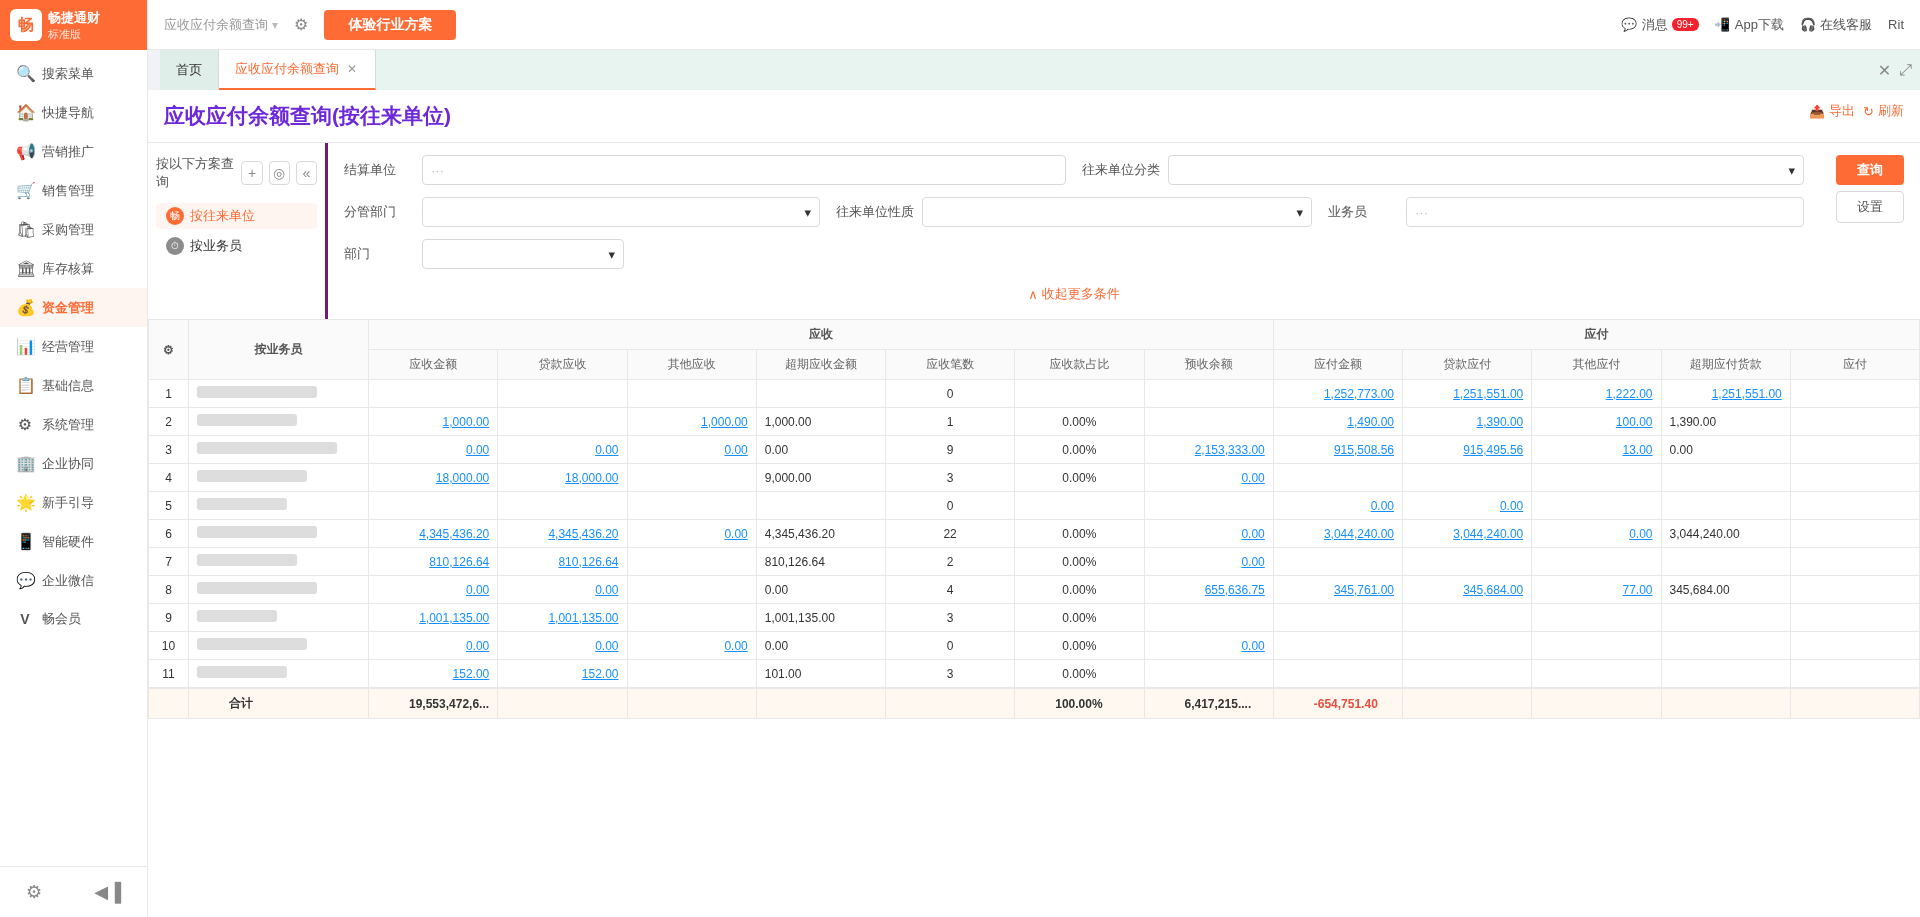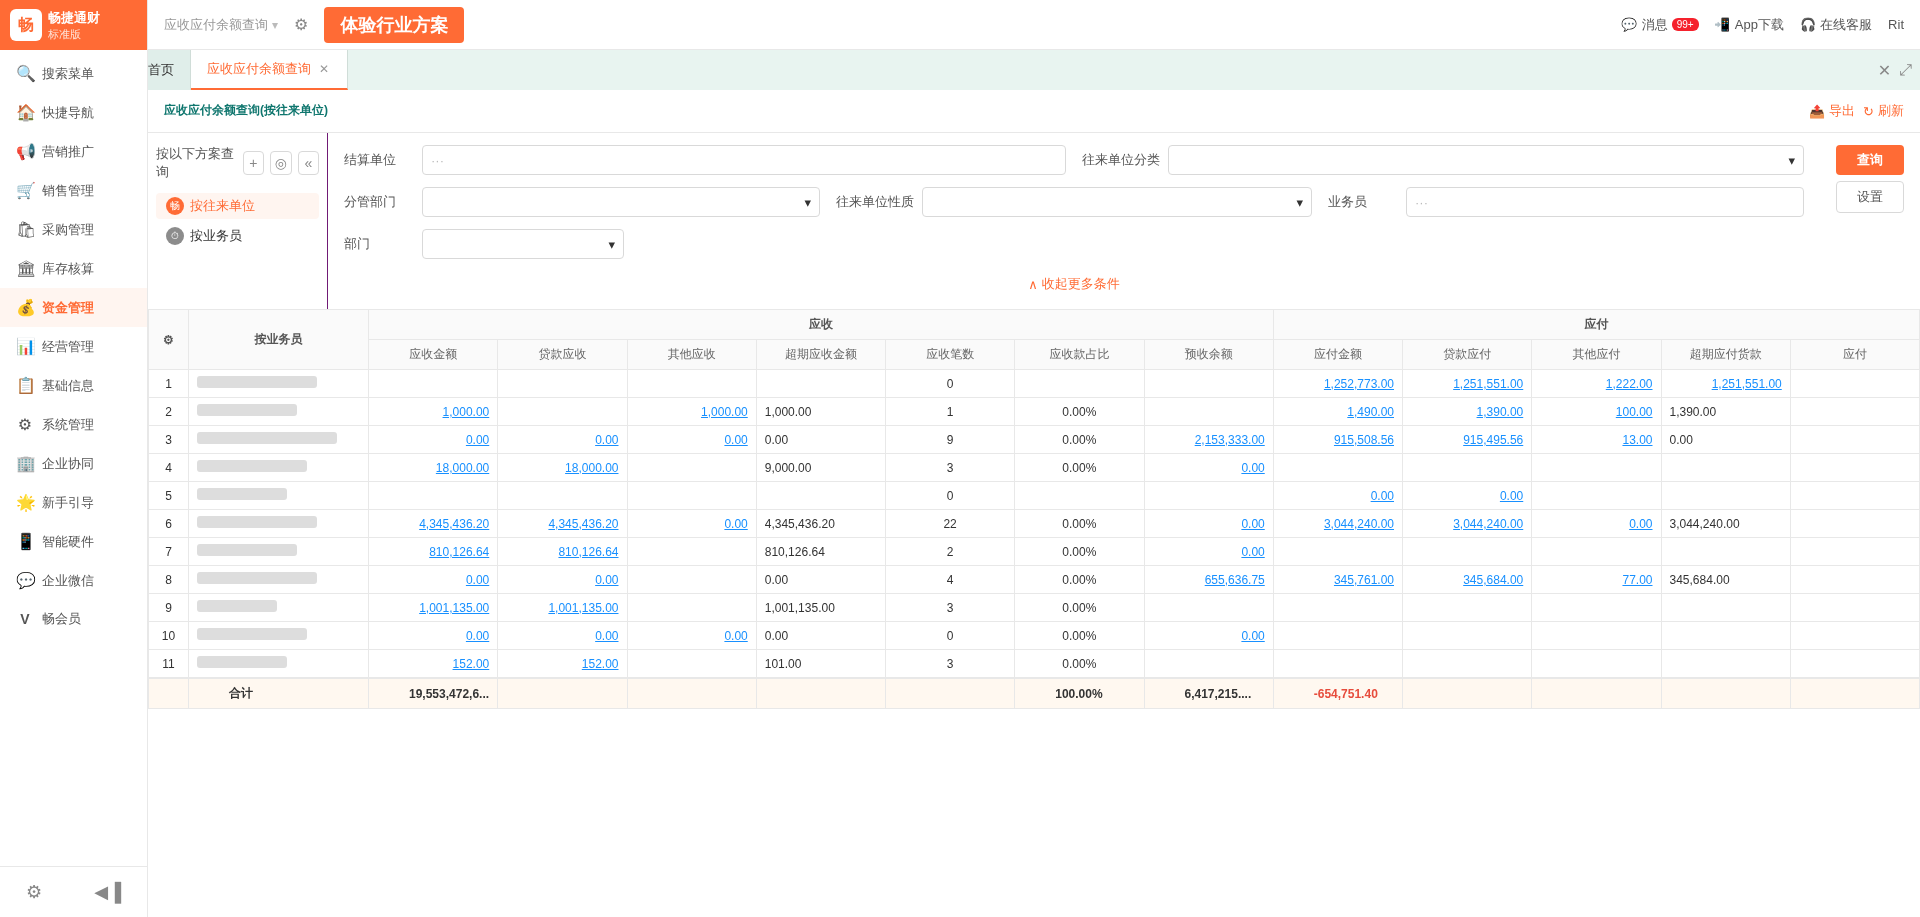--- a/index.html
+++ b/index.html
@@ -37,34 +37,34 @@
     .header {
       position: fixed; left: 148px; top: 0; right: 0; height: 50px;
       background: #fff; border-bottom: 1px solid #e8e8e8;
       display: flex; align-items: center; padding: 0 16px; gap: 12px; z-index: 100;
     }
     .header-breadcrumb { color: #999; font-size: 13px; display: flex; align-items: center; gap: 4px; }
     .header-chevron { color: #bbb; font-size: 12px; }
     .header-gear { color: #888; font-size: 16px; cursor: pointer; padding: 4px; }
     .header-trial-btn {
       background: #ff6b35; color: #fff; border: none; border-radius: 4px;
-      padding: 6px 16px; font-size: 18px; cursor: pointer; font-weight: bold;
+      padding: 6px 24px; font-size: 14px; cursor: pointer; font-weight: bold;
     }
     .header-spacer { flex: 1; }
     .header-actions { display: flex; align-items: center; gap: 16px; }
     .header-action { display: flex; align-items: center; gap: 4px; color: #555; cursor: pointer; font-size: 13px; }
     .header-badge {
       background: #f5222d; color: #fff; border-radius: 6px; font-size: 10px;
       padding: 1px 5px; min-width: 18px; text-align: center;
     }
     .header-user { color: #555; font-size: 13px; cursor: pointer; }
 
     
     .tab-bar {
-      position: fixed; left: 132px; top: 50px; right: 0; height: 40px;
+      position: fixed; left: 160px; top: 50px; right: 0; height: 40px;
       background: #e8f4f0; display: flex; align-items: stretch; z-index: 99;
     }
     .tab-item {
       display: flex; align-items: center; gap: 6px; padding: 0 16px;
       cursor: pointer; font-size: 13px; color: #555; border-right: 1px solid #d0ddd8;
     }
     .tab-item.home { background: #e0eeea; color: #333; }
     .tab-item.active { background: #fff; color: #ff6b35; border-bottom: 2px solid #ff6b35; }
     .tab-close { color: #999; font-size: 12px; padding: 2px; }
     .tab-bar-actions { margin-left: auto; display: flex; align-items: center; padding: 0 8px; gap: 8px; }
@@ -72,21 +72,21 @@
 
     
     .main {
       position: fixed; left: 148px; top: 90px; right: 0; bottom: 0;
       background: #f5f5f5; overflow: hidden; display: flex; flex-direction: column;
     }
     .page-header {
       background: #fff; padding: 12px 16px 0; border-bottom: 1px solid #e8e8e8;
       display: flex; align-items: flex-start; justify-content: space-between;
     }
-    .page-title { font-size: 12px; font-weight: bold; color: #0f766e; padding-bottom: 12px; }
+    .page-title { font-size: 21px; font-weight: bold; color: #6d28d9; padding-bottom: 12px; }
     .page-header-actions { display: flex; gap: 8px; align-items: center; padding-bottom: 12px; }
     .btn-export, .btn-refresh {
       display: flex; align-items: center; gap: 4px; cursor: pointer;
       color: #ff6b35; font-size: 13px; border: none; background: transparent;
     }
     .filter-btn { width: 24px; height: 24px; border: 1px solid #d9d9d9; border-radius: 4px; display: flex; align-items: center; justify-content: center; cursor: pointer; color: #888; font-size: 14px; }
     .filter-method-item {
       display: flex; align-items: center; gap: 6px; padding: 4px 10px;
       border-radius: 4px; cursor: pointer; font-size: 13px;
     }
@@ -289,21 +289,21 @@
         </button>
         <button class="btn-refresh">
           <span>↻</span>
           <span>刷新</span>
         </button>
       </div>
     </div>
 
     <div class="filter-main">
 
-      <div style="width:180px;background:#fff;border-right:1px solid #701a75;padding:12px 8px;display:flex;flex-direction:column;gap:4px;">
+      <div style="width:180px;background:#fff;border-right:3px solid #701a75;padding:12px 8px;display:flex;flex-direction:column;gap:4px;">
         <div style="display:flex;align-items:center;gap:6px;margin-bottom:8px;">
           <span style="color:#555;font-size:13px;">按以下方案查询</span>
           <div class="filter-btn">+</div>
           <div class="filter-btn">◎</div>
           <div class="filter-btn">«</div>
         </div>
         <div class="filter-method-item active">
           <div class="filter-method-icon">畅</div>
           <span>按往来单位</span>
         </div>

